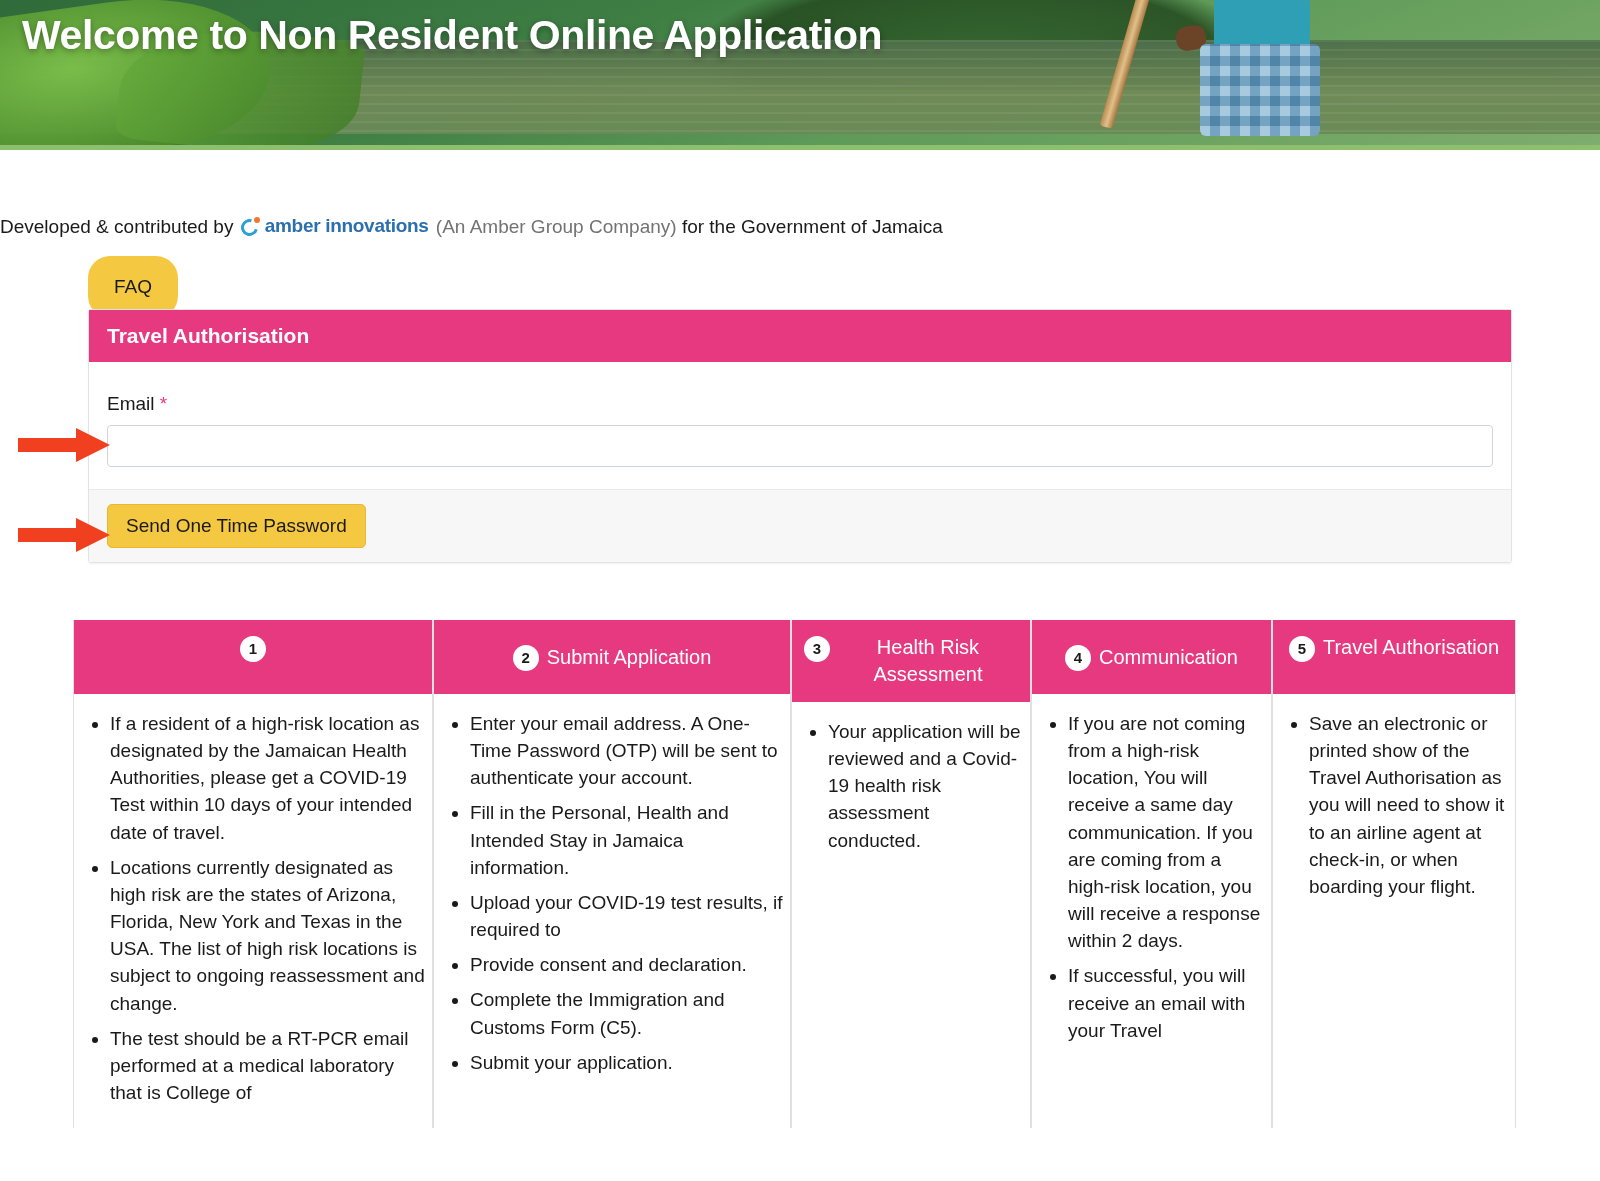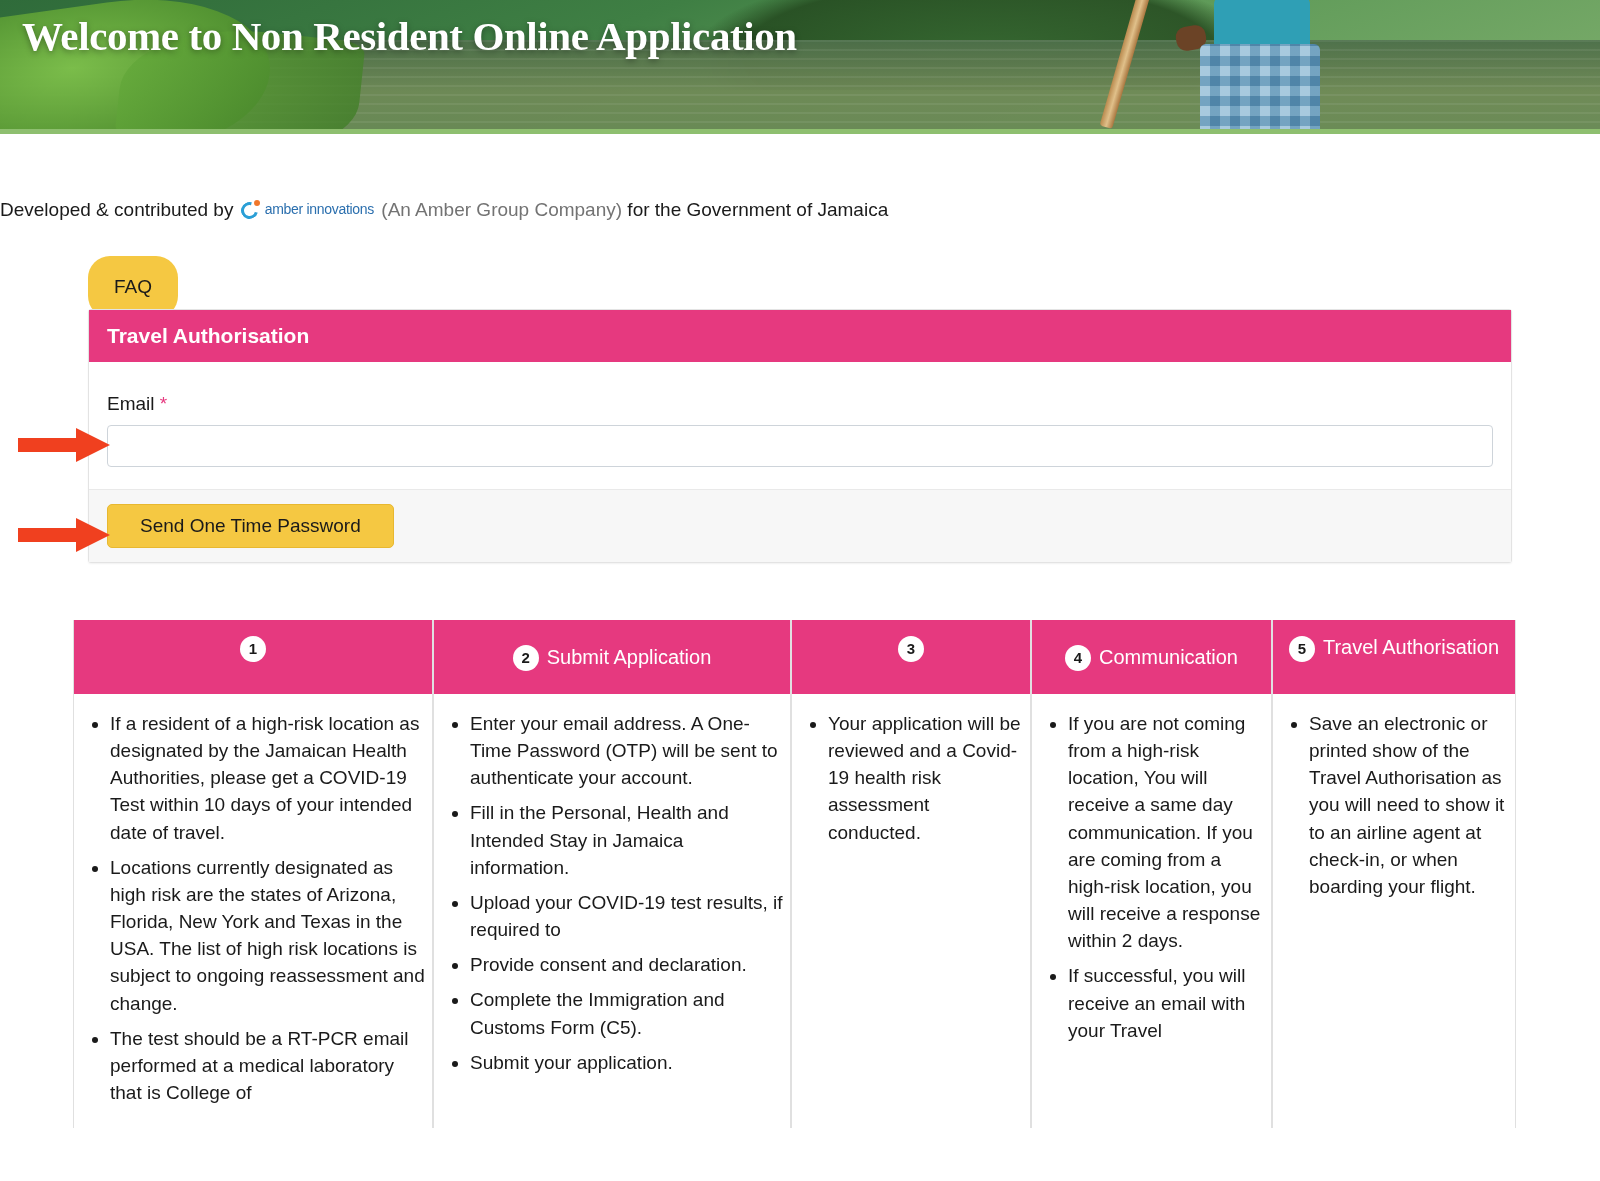--- a/index.html
+++ b/index.html
@@ -9,24 +9,23 @@
     background: #ffffff;
     font-family: "Liberation Sans", sans-serif;
     color: #222;
   }
   .page { position: relative; width: 1600px; min-height: 1181px; overflow: hidden; }
 
   
   .hero {
     position: relative;
     width: 1600px;
-    height: 134px;
+    height: 150px;
     overflow: hidden;
     background: linear-gradient(160deg, #2f6b3a 0%, #3f7f44 35%, #5e9a58 60%, #7fae6d 100%);
-    font-family: Liberation Serif, serif;
   }
   .hero .water {
     position: absolute; left: 0; top: 40px; width: 1600px; height: 94px;
     background: linear-gradient(180deg, #4d6f4a 0%, #5d7a4f 25%, #708a57 55%, #6a8a56 100%);
     opacity: .95;
   }
   .hero .water::after {
     content: "";
     position: absolute; left:0; top:0; right:0; bottom:0;
     background:
@@ -115,21 +114,21 @@
     position: absolute; left: 0; top: 2px; width: 17px; height: 17px;
     border: 3px solid #2b9fd6; border-radius: 50%;
     border-right-color: transparent;
     transform: rotate(-30deg);
   }
   .credit .amber-mark .dot {
     position: absolute; right: 0px; top: 0px; width: 6px; height: 6px;
     background: #f0772b; border-radius: 50%;
   }
   .credit .amber-word {
-    font-size: 14px; font-weight: normal; color: #2b6fae; letter-spacing: -.3px;
+    font-size: 19px; font-weight: bold; color: #2b6fae; letter-spacing: -.3px;
   }
   .credit .amber-link { color: #737373; }
 
   
   .faq-btn {
     position: absolute; left: 88px; top: 256px;
     display: inline-block;
     background: #f5c842;
     color: #1a1a1a;
     border: none;
@@ -176,21 +175,21 @@
   }
   .card-footer {
     background: #f7f7f7;
     border-top: 1px solid #e9e9e9;
     padding: 14px 18px;
   }
   .otp-btn {
     background: #f5c842;
     border: 1px solid #e8b830;
     border-radius: 5px;
-    padding: 10px 32px;
+    padding: 10px 18px;
     font-size: 19px;
     font-family: "Liberation Sans", sans-serif;
     color: #1a1a1a;
     cursor: pointer;
   }
 
   
   .arrow {
     position: absolute;
     width: 100px; height: 34px;
@@ -346,20 +345,21 @@
           <li>Provide consent and declaration.</li>
           <li>Complete the Immigration and Customs Form (C5).</li>
           <li>Submit your application.</li>
         </ul>
       </div>
     </div>
 
     <div class="step">
       <div class="step-head">
         <span class="badge">3</span>
+        <span>Health Risk Assessment</span>
       </div>
       <div class="step-body">
         <ul>
           <li>Your application will be reviewed and a Covid-19 health risk assessment conducted.</li>
         </ul>
       </div>
     </div>
 
     <div class="step">
       <div class="step-head">

